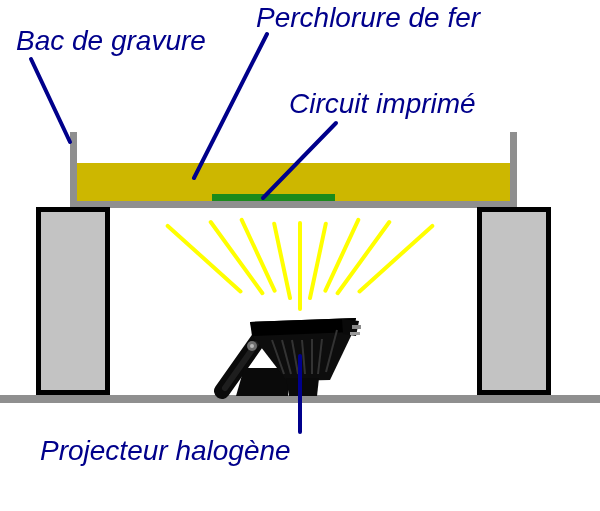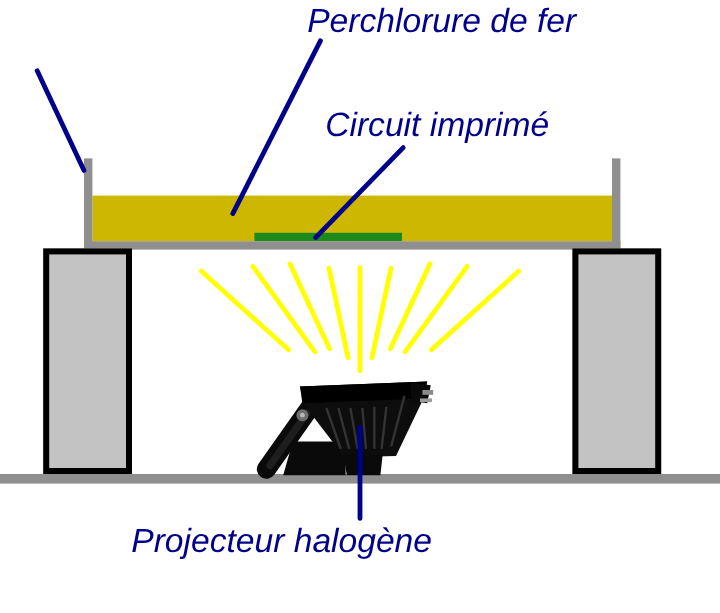--- a/index.html
+++ b/index.html
@@ -14,21 +14,21 @@
   .abs { position: absolute; }
   .label {
     position: absolute;
     font-style: italic;
     font-size: 28px;
     line-height: 33px;
     color: #00008B;
     white-space: nowrap;
     letter-spacing: 0px;
   }
-  .label.center { text-align: right; white-space: normal; }
+  .label.center { text-align: left; white-space: normal; }
   .liquid   { left: 77px;  top: 163px; width: 433px; height: 38px; background: #CDB700; }
   .pcb      { left: 212px; top: 194px; width: 123px; height: 7px;  background: #1B8A1B; }
   .wall-l   { left: 70px;  top: 132px; width: 7px;   height: 76px; background: #8F8F8F; }
   .wall-r   { left: 510px; top: 132px; width: 7px;   height: 76px; background: #8F8F8F; }
   .tray-bot { left: 70px;  top: 201px; width: 447px; height: 7px;  background: #8F8F8F; }
   .pillar {
     top: 207px; width: 64px; height: 178px;
     background: #C3C3C3; border: 5px solid #000000;
   }
   .pillar-l { left: 36px; }
@@ -96,22 +96,23 @@
     </g>
 
     <g stroke="#00008B" stroke-width="4" stroke-linecap="round">
       <line x1="31" y1="59" x2="70" y2="142"></line>
       <line x1="267" y1="34" x2="194" y2="178"></line>
       <line x1="336" y1="123" x2="263" y2="198"></line>
       <line x1="300" y1="356" x2="300" y2="432"></line>
     </g>
   </svg>
 
+  <div class="label" style="left:16px; top:24px;">Bac de gravure</div>
 
   <div class="label" style="left:256px; top:1px;text-align:center;">Perchlorure de fer</div>
 
-  <div class="label" style="left:271px; top:87px;">Circuit imprimé</div>
+  <div class="label" style="left:289px; top:87px;">Circuit imprimé</div>
 
   <div class="label center" style="left:40px; top:434px; width:320px;">
     <div>Projecteur halogène</div>
   </div>
 
 </div>
 
 </body></html>

